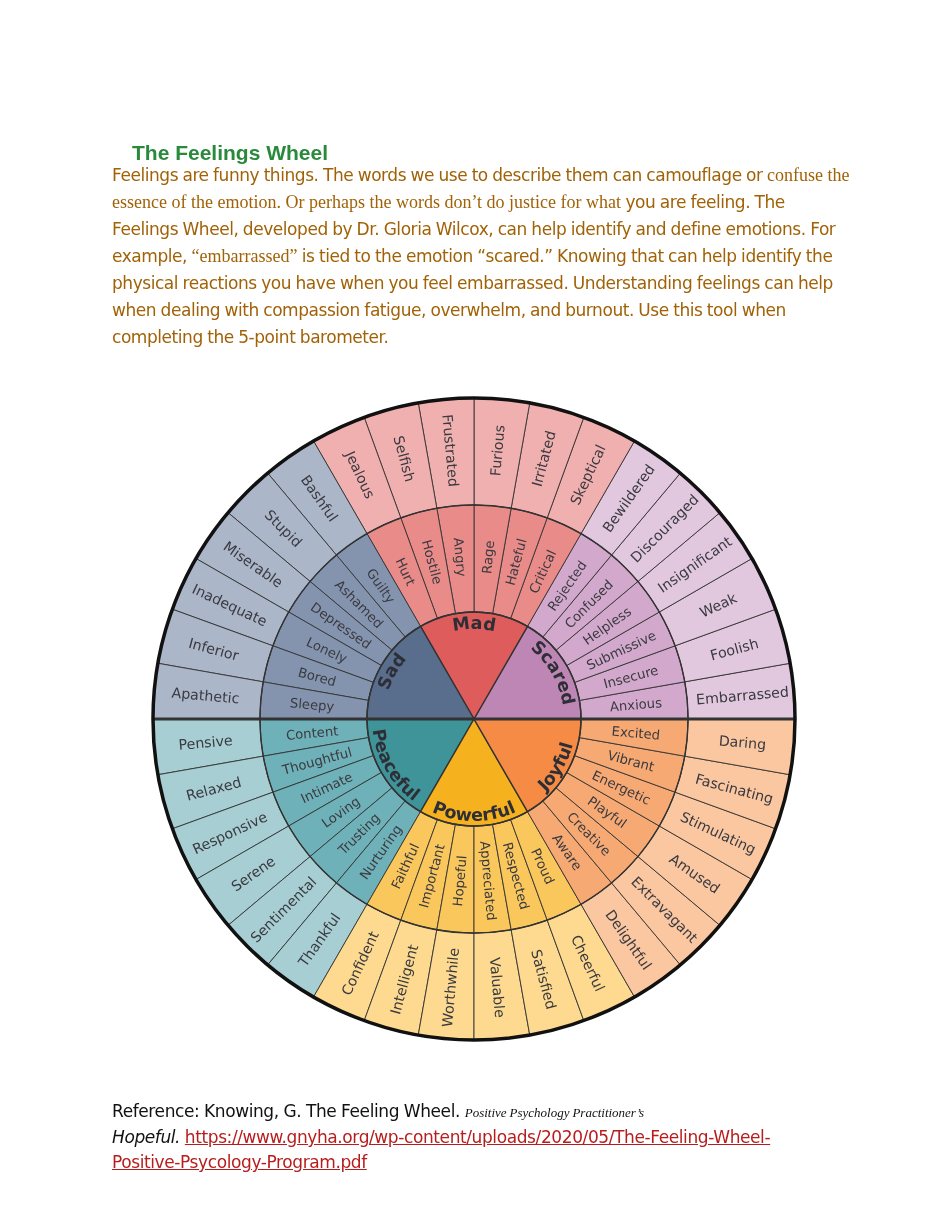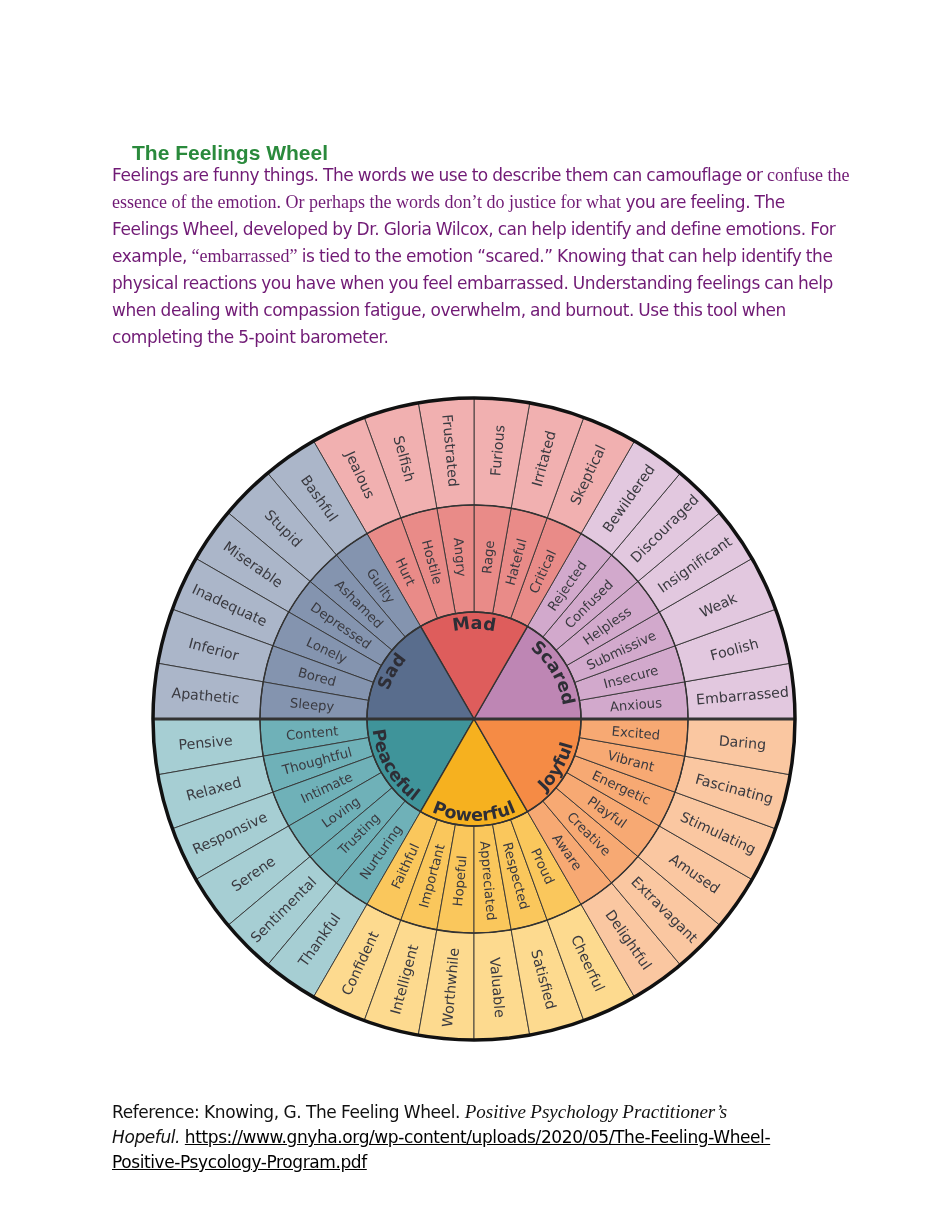--- a/index.html
+++ b/index.html
@@ -5,33 +5,33 @@
   html, body { margin: 0; padding: 0; background: #ffffff; }
   body { width: 950px; height: 1230px; position: relative; overflow: hidden; font-family: "DejaVu Sans", sans-serif; }
   .title {
     position: absolute; left: 124px; top: 133px;
     font-family: "Liberation Sans", sans-serif; font-weight: bold; font-size: 21px;
     color: #2a8a3c; margin: 8px;
   }
   .intro {
     position: absolute; left: 112px; top: 162px; width: 740px;
     font-family: "DejaVu Sans", sans-serif; font-size: 17px; line-height: 27px;
-    color: #701a75; letter-spacing: -0.45px; word-spacing: -0.5px;
+    color: #a16207; letter-spacing: -0.45px; word-spacing: -0.5px;
   }
   .intro .serif { font-family: "Liberation Serif", serif; font-size: 18px; letter-spacing: 0; word-spacing: 0; }
   .wheel-wrap { position: absolute; left: 0; top: 0; width: 950px; height: 1230px; pointer-events: none; }
   .wheel-wrap svg { pointer-events: auto; }
   .reference {
     position: absolute; left: 112px; top: 1099px; width: 760px;
     font-family: "DejaVu Sans", sans-serif; font-size: 17px; line-height: 25px; color: #111;
     letter-spacing: -0.4px; word-spacing: -0.3px;
   }
-  .reference .serif-it { font-family: "Liberation Serif", serif; font-style: italic; font-size: 19px; letter-spacing: 0; }
+  .reference .serif-it { font-family: "Liberation Serif", serif; font-style: italic; font-size: 13px; letter-spacing: 0; }
   .reference .sans-it { font-style: italic; }
-  .reference a { color: #000000; text-decoration: underline; }
+  .reference a { color: #b91c1c; text-decoration: underline; }
   .seg-text { font-family: "DejaVu Sans", sans-serif; fill: #3a3a40; }
   .core-text { font-family: "DejaVu Sans", sans-serif; font-weight: bold; fill: #2e2e36; }
 </style>
 </head>
 <body>
 
 <h1 class="title">The Feelings Wheel</h1>
 
 <div class="intro" id="intro"><span>Feelings are funny things. The words we use to describe them can camouflage or </span><span class="serif">confuse the essence of the emotion. Or perhaps the words don’t do justice for what</span><span> you are feeling. The Feelings Wheel, developed by Dr. Gloria Wilcox, can help identify and define emotions. For example, </span><span class="serif">“embarrassed”</span><span> is tied to the emotion “scared.” Knowing that can help identify the physical reactions you have when you feel embarrassed. Understanding feelings can help when dealing with compassion fatigue, overwhelm, and burnout. Use this tool when completing the 5-point barometer.</span></div>
 

